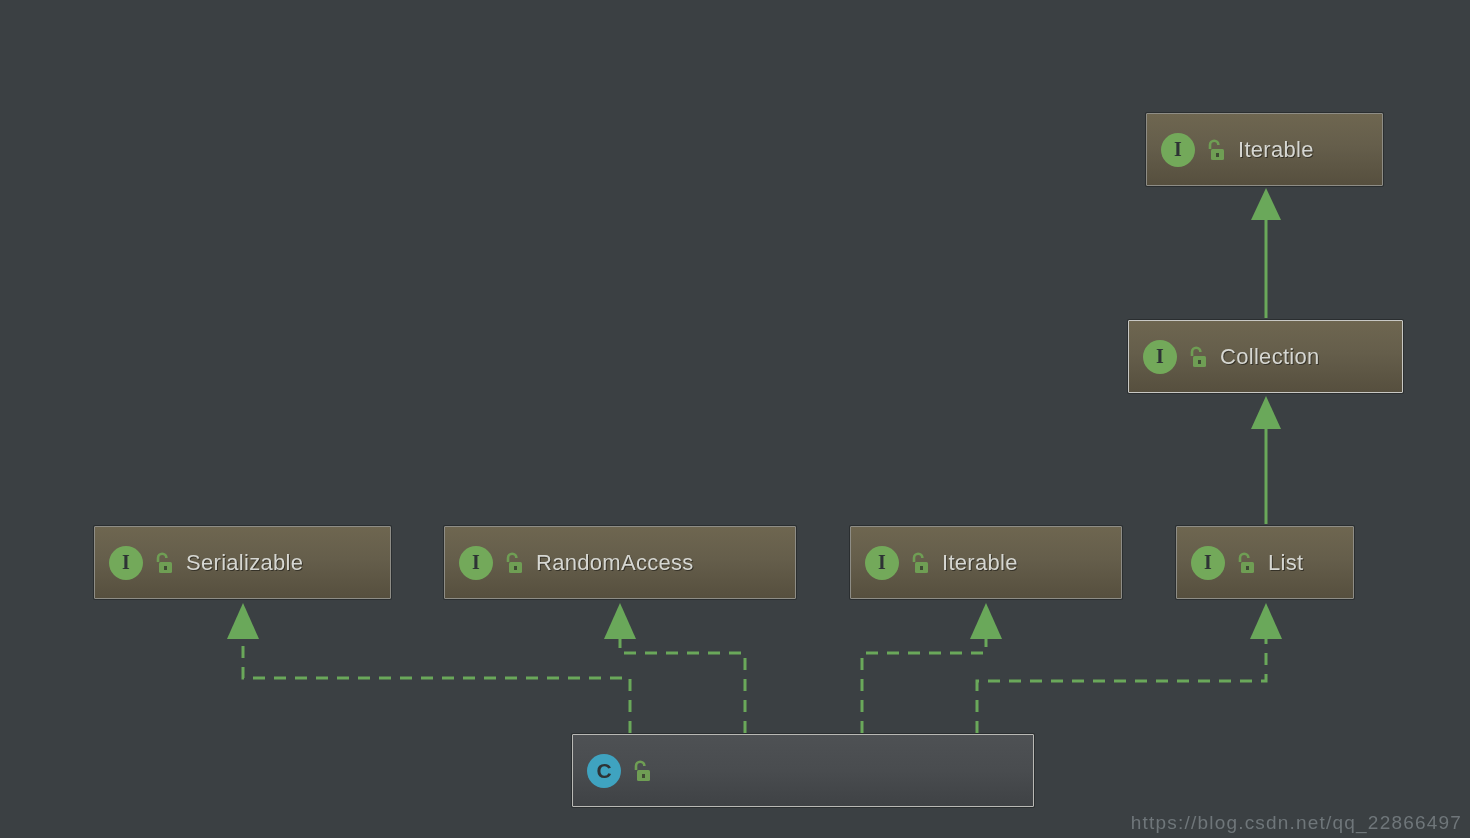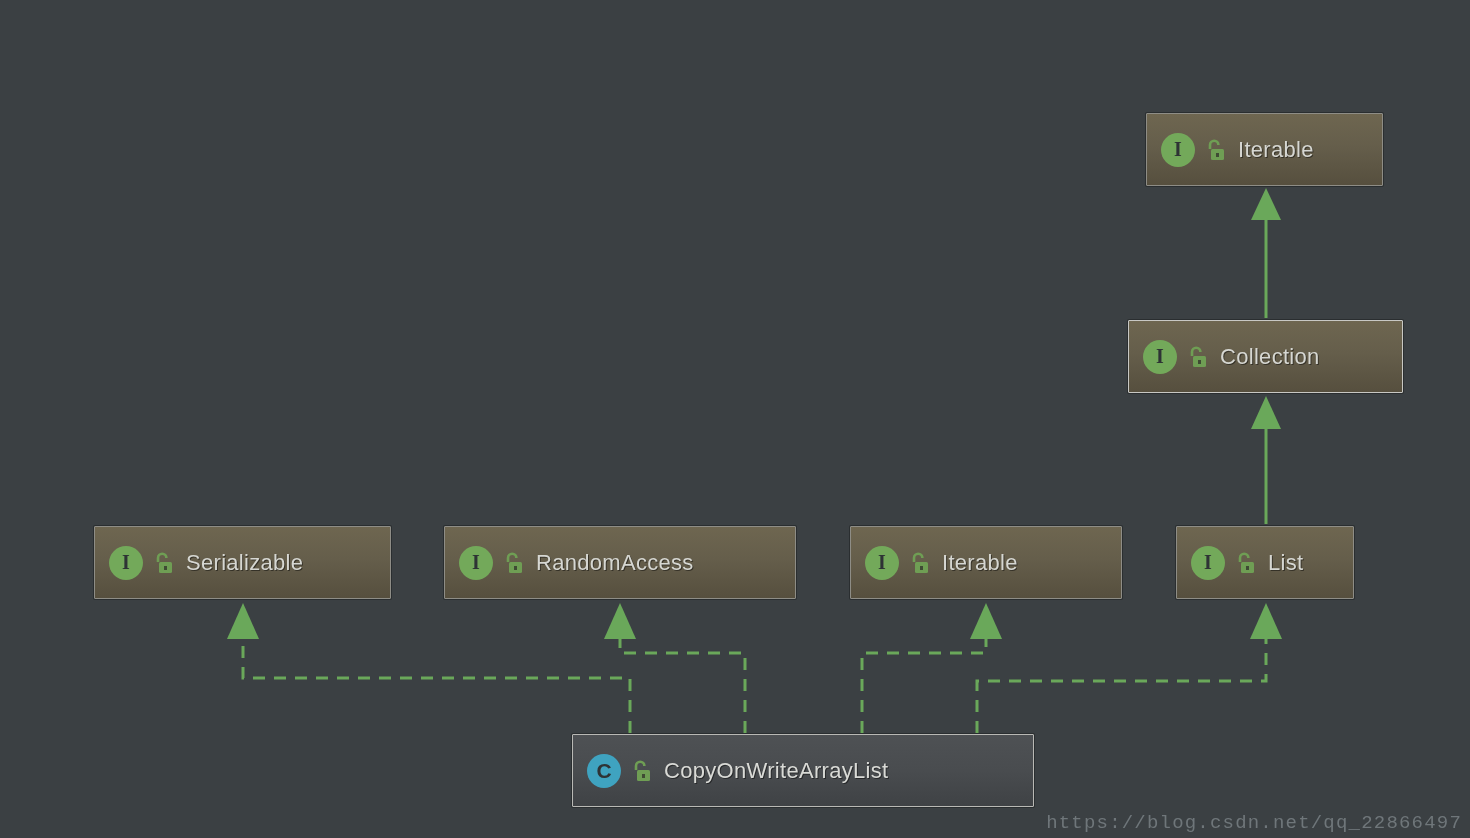--- a/index.html
+++ b/index.html
@@ -85,21 +85,21 @@
     text-shadow: 1px 1px 0 rgba(0,0,0,0.45);
     line-height: 1;
   }
   .node.klass .node-label {
     color: #d9dad6;
   }
   #watermark {
     position: absolute;
     right: 8px;
     bottom: 4px;
-    font-family: Liberation Mono, monospace;
+    font-family: Liberation Sans, sans-serif;
     font-size: 19px;
     color: #6f767a;
     letter-spacing: 1.2px;
     white-space: nowrap;
   }
 </style>
 </head>
 <body>
 
 <div id="diagram">
@@ -202,18 +202,17 @@
     <span class="node-label">List</span>
   </div>
 
   <div class="node klass" style="left:572px; top:734px; width:462px; height:73px;">
     <span class="kind-icon c">C</span>
     <svg class="lock-icon" viewBox="0 0 22 24" xmlns="http://www.w3.org/2000/svg">
       <path d="M6 11 V7 a4.2 4.2 0 0 1 8.4 0" fill="none" stroke="#6f9e54" stroke-width="2.6"></path>
       <rect x="7" y="11" width="13" height="11" rx="1.5" fill="#6f9e54"></rect>
       <rect x="12" y="15" width="3" height="4" fill="#3f4b34"></rect>
     </svg>
-    <span class="node-label">CopyOnWriteArrayList</span>
   </div>
 
   <div id="watermark">https://blog.csdn.net/qq_22866497</div>
 
 </div>
 
 </body></html>

